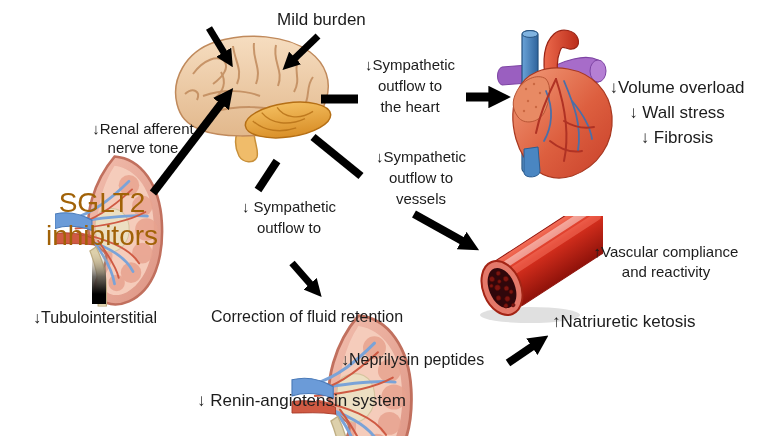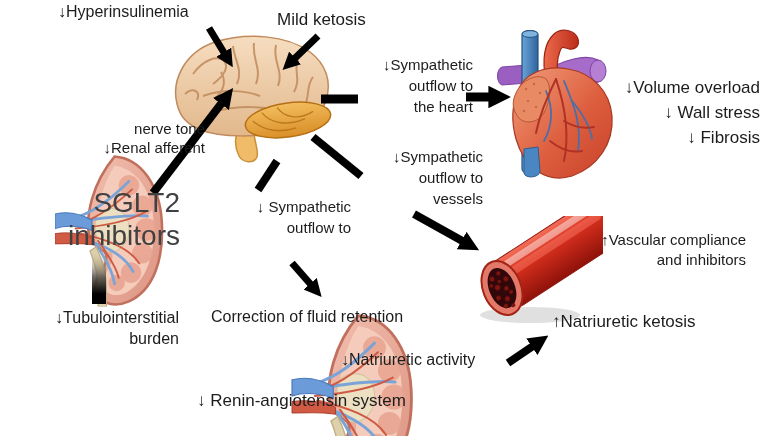--- a/index.html
+++ b/index.html
@@ -3,25 +3,25 @@
 <meta charset="utf-8">
 <style>
   html,body { margin:0; padding:0; background:#fff; }
   .stage {
     position:relative; width:775px; height:436px; background:#ffffff;
     overflow:hidden; font-family:"Liberation Sans", sans-serif; color:#1c1c1c;
   }
   .layer { position:absolute; left:0; top:0; }
   .label { position:absolute; white-space:nowrap; line-height:1.25; }
   .label span { display:block; }
-  .c { text-align:right; }
+  .c { text-align:center; }
   .f15 { font-size:15px; line-height:21px; }
   .f16 { font-size:16px; line-height:21px; }
   .f17 { font-size:17px; }
-  .big { font-size:28px; line-height:33px; color:#404040; }
+  .big { font-size:28px; line-height:33px; color:#a16207; }
   svg { display:block; }
   .organ { position:absolute; }
 </style>
 </head>
 <body>
 
 <div class="stage">
 
   <svg width="0" height="0" style="position:absolute" aria-hidden="true">
     <defs>
@@ -207,79 +207,77 @@
       <line x1="313" y1="137" x2="361" y2="176" stroke-width="8"></line>
       <line x1="277" y1="161" x2="258" y2="190" stroke-width="8"></line>
       <line x1="292" y1="263" x2="313" y2="287" stroke-width="7" marker-end="url(#ah)"></line>
       <line x1="414" y1="214" x2="466" y2="243" stroke-width="8" marker-end="url(#ah)"></line>
       <line x1="508" y1="363" x2="536" y2="344" stroke-width="8" marker-end="url(#ah)"></line>
     </g>
     <rect x="92" y="254" width="14" height="50" fill="url(#gFade)"></rect>
   </svg>
 
   <div class="label f16" style="left:58px;top:1px">
-    <span>↓Hyperinsulinemia</span>
   </div>
 
   <div class="label f17" style="left:277px;top:9px">
-    <span>Mild ketosis</span>
+    <span>Mild burden</span>
   </div>
 
   <div class="label f15 c" style="left:347px;top:54px;width:126px">
     <span>↓Sympathetic</span>
     <span>outflow to</span>
     <span>the heart</span>
   </div>
 
   <div class="label c" style="left:594px;top:75px;width:166px;font-size:17px;line-height:25px">
     <span>↓Volume overload</span>
     <span>↓ Wall stress</span>
     <span>↓ Fibrosis</span>
   </div>
 
   <div class="label c" style="left:81px;top:119px;width:124px;font-size:15px;line-height:19px">
+    <span>↓Renal afferent</span>
     <span>nerve tone</span>
-    <span>↓Renal afferent</span>
   </div>
 
   <div class="label big c" style="left:24px;top:186px;width:156px">
     <span>SGLT2</span>
     <span>inhibitors</span>
   </div>
 
   <div class="label f15 c" style="left:359px;top:146px;width:124px">
     <span>↓Sympathetic</span>
     <span>outflow to</span>
     <span>vessels</span>
   </div>
 
   <div class="label f15 c" style="left:227px;top:196px;width:124px">
     <span>↓ Sympathetic</span>
     <span>outflow to</span>
   </div>
 
   <div class="label f16 c" style="left:11px;top:307px;width:168px">
     <span>↓Tubulointerstitial</span>
-    <span>burden</span>
   </div>
 
   <div class="label f16" style="left:211px;top:306px">
     <span>Correction of fluid retention</span>
   </div>
 
   <div class="label f16" style="left:341px;top:349px">
-    <span>↓Natriuretic activity</span>
+    <span>↓Neprilysin peptides</span>
   </div>
 
   <div class="label f17" style="left:197px;top:390px">
     <span>↓ Renin-angiotensin system</span>
   </div>
 
-  <div class="label c" style="left:586px;top:230px;width:160px;font-size:15px;line-height:20px">
+  <div class="label c" style="left:586px;top:242px;width:160px;font-size:15px;line-height:20px">
     <span>↑Vascular compliance</span>
-    <span>and inhibitors</span>
+    <span>and reactivity</span>
   </div>
 
   <div class="label f17" style="left:552px;top:311px">
     <span>↑Natriuretic ketosis</span>
   </div>
 
 </div>
 
 </body></html>

